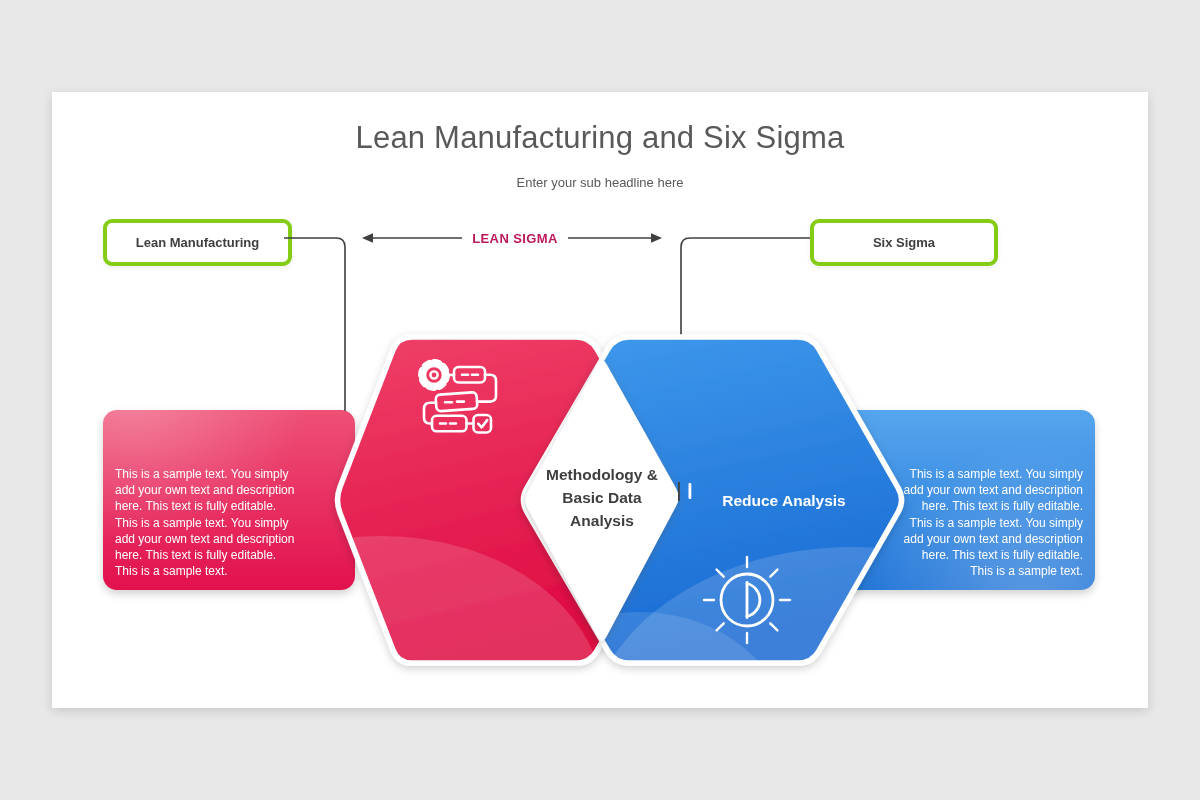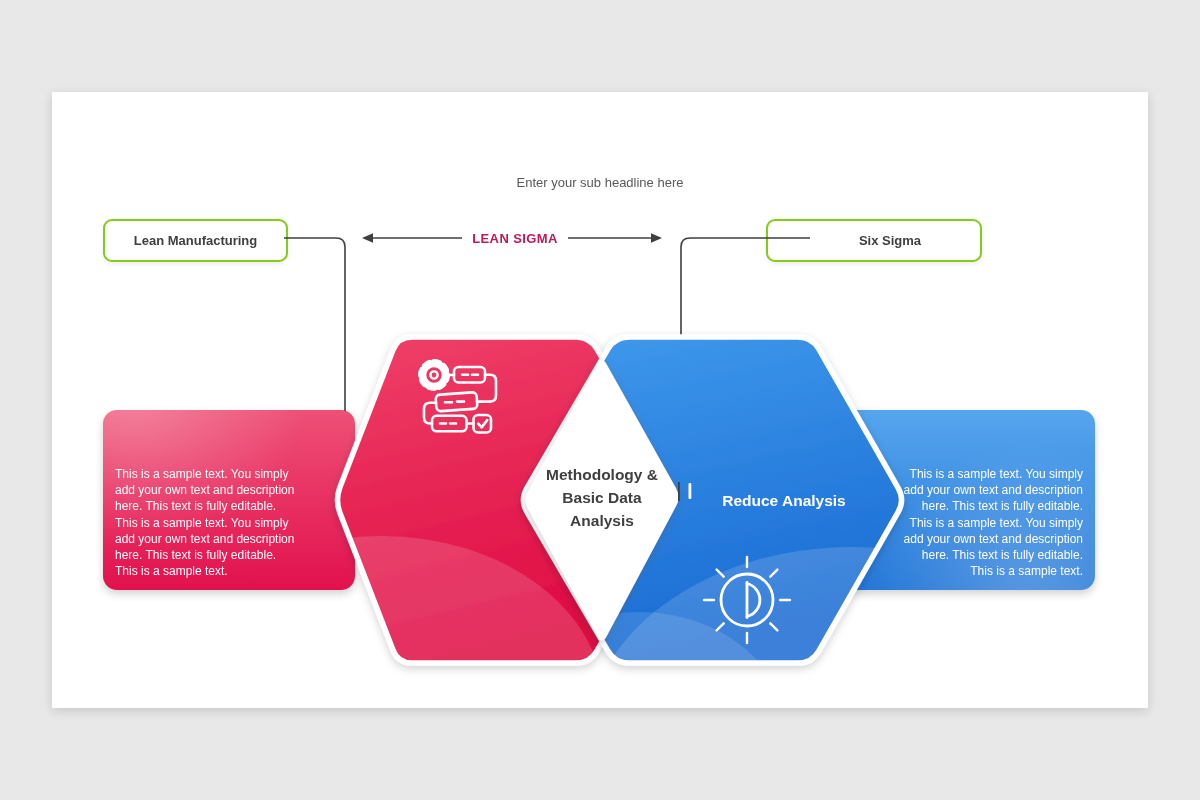--- a/index.html
+++ b/index.html
@@ -14,27 +14,27 @@
   .title{
     position:absolute;left:0;top:28px;width:100%;text-align:center;
     font-size:31px;color:#595959;letter-spacing:.2px;
   }
   .subtitle{
     position:absolute;left:0;top:83px;width:100%;text-align:center;
     font-size:13px;color:#595959;
   }
   .callout{
     position:absolute;top:127px;height:39px;background:#fff;
-    border:2px solid #84cc16;border-radius:9px;
+    border:4px solid #84cc16;border-radius:9px;
     box-shadow:0 2px 5px rgba(0,0,0,0.07);
     display:flex;align-items:center;justify-content:center;
     font-size:13px;font-weight:700;color:#3f3f3f;
   }
   .callout.left{left:51px;width:181px;}
-  .callout.right{left:714px;width:180px;padding-left:32px;}
+  .callout.right{left:758px;width:180px;}
   .center-label{
     position:absolute;left:408px;top:139px;width:110px;text-align:center;
     font-size:13px;font-weight:700;color:#be185d;letter-spacing:.4px;
   }
   .note-box{
     position:absolute;top:318px;width:252px;height:180px;border-radius:14px;
     box-shadow:0 4px 9px rgba(0,0,0,0.18);z-index:1;
   }
   .note-box.red{
     left:51px;
@@ -61,20 +61,21 @@
   .hex-label.mid{
     left:479px;top:371px;width:142px;color:#3f3f3f;line-height:23px;
   }
 </style>
 </head>
 <body>
 
 <div class="canvas">
   <div class="slide">
 
+    <div class="title">Lean Manufacturing and Six Sigma</div>
     <div class="subtitle">Enter your sub headline here</div>
 
     <div class="callout left">
       <span>Lean Manufacturing</span>
     </div>
     <div class="callout right">
       <span>Six Sigma</span>
     </div>
     <div class="center-label">LEAN SIGMA</div>
 

